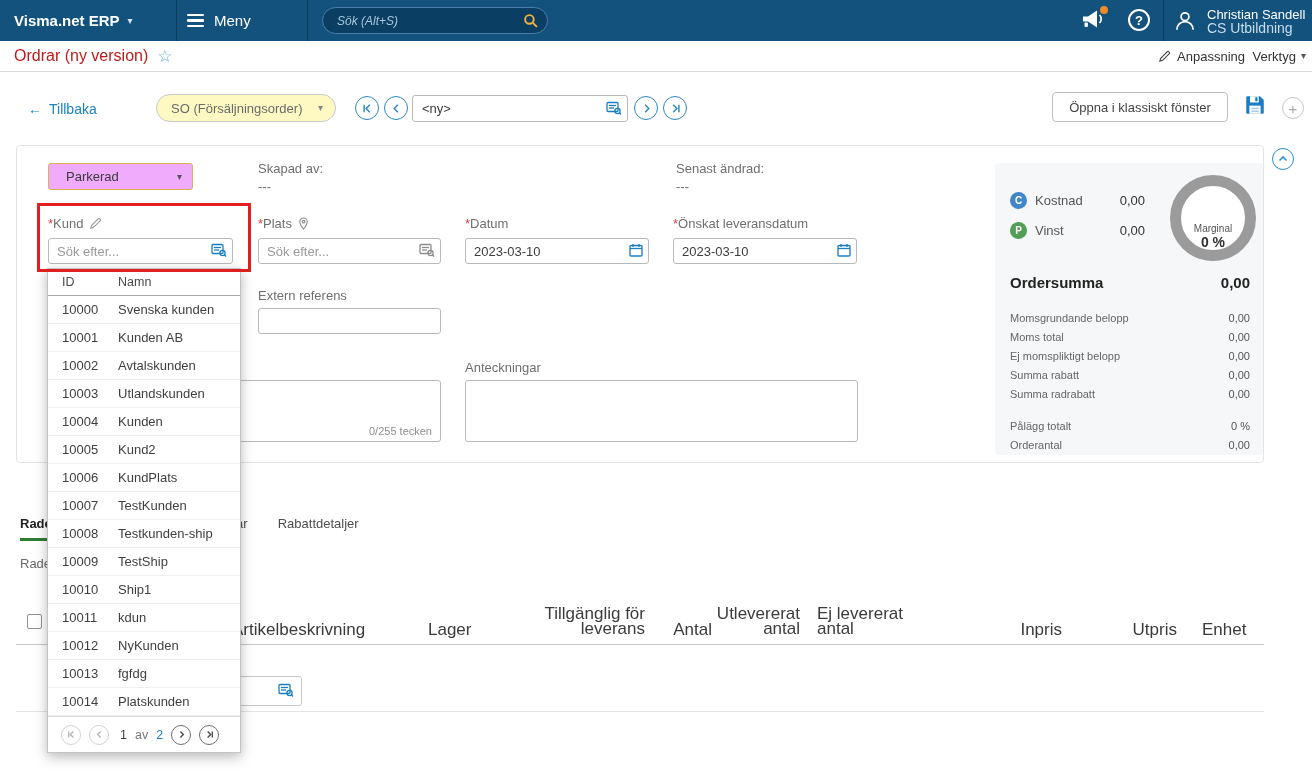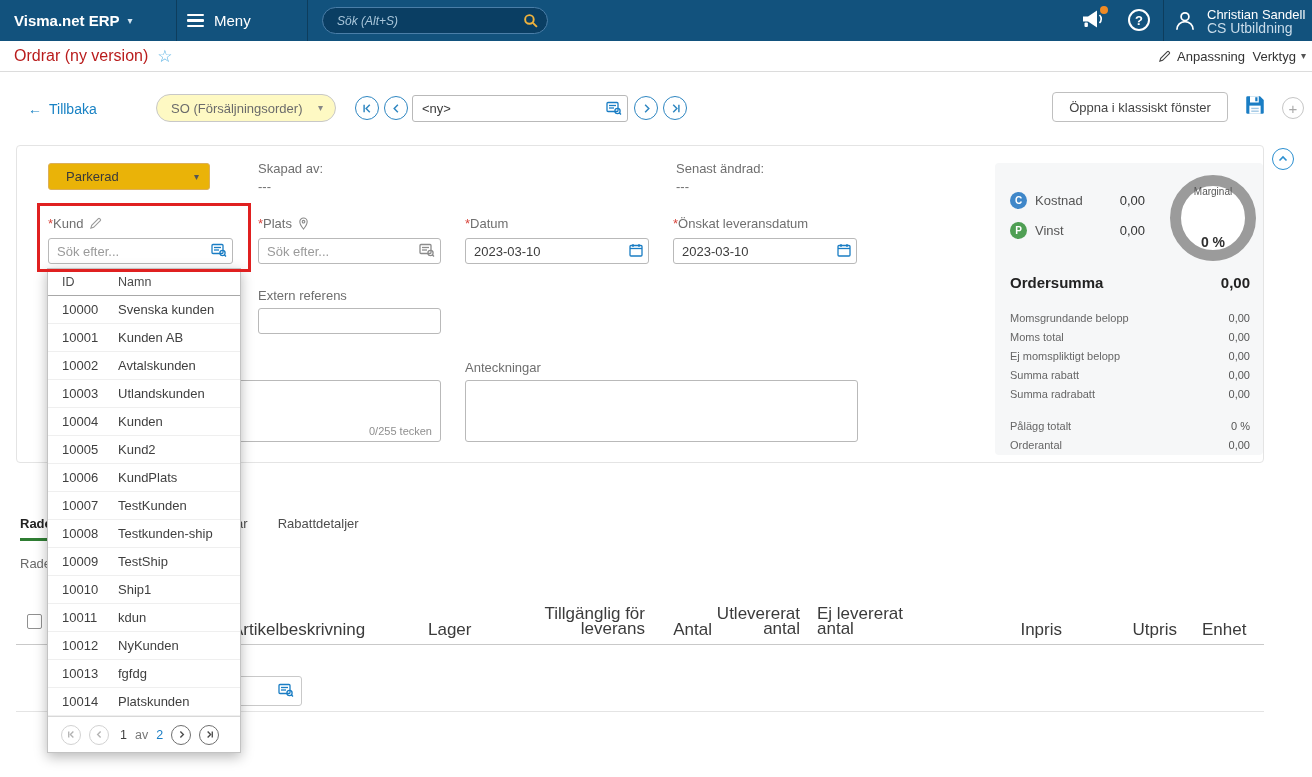--- a/index.html
+++ b/index.html
@@ -40,42 +40,42 @@
   .btn-circle{position:absolute;width:24px;height:24px;border:1px solid #2e86c1;border-radius:50%;background:#fff;color:#2e86c1;display:flex;align-items:center;justify-content:center;cursor:pointer}
   .rec-fld{position:absolute;left:412px;top:95px;width:216px;height:27px}
   .rec-fld input{width:100%;height:100%;border:1px solid #b9b9b9;border-radius:3px;font-size:13px;color:#3c3c3c;padding:0 26px 0 9px;outline:none}
   .fld-icon{position:absolute;right:6px;top:6px;display:flex;cursor:pointer}
   .classic-btn{position:absolute;left:1052px;top:92px;width:176px;height:30px;border:1px solid #bfbfbf;border-radius:4px;background:#fff;font-size:13px;color:#444;display:flex;align-items:center;justify-content:center;cursor:pointer}
   .save-btn{position:absolute;left:1245px;top:95px;cursor:pointer;display:flex}
   .add-btn{position:absolute;left:1282px;top:97px;width:22px;height:22px;border:1px solid #c6c6c6;border-radius:50%;color:#a8a8a8;font-size:15px;display:flex;align-items:center;justify-content:center;background:#fff;cursor:pointer}
 
   
   .card{position:absolute;left:16px;top:145px;width:1248px;height:318px;background:#fff;border:1px solid #e4e4e4;border-radius:4px}
-  .status-dd{position:absolute;left:48px;top:163px;width:162px;height:27px;background:#eab308;border:1px solid #ddb058;border-radius:3px;display:flex;align-items:center;font-size:13px;color:#3a3a3a;padding:0 10px 0 17px;cursor:pointer}
+  .status-dd{position:absolute;left:48px;top:163px;width:145px;height:27px;background:#f0abfc;border:1px solid #ddb058;border-radius:3px;display:flex;align-items:center;font-size:13px;color:#3a3a3a;padding:0 10px 0 17px;cursor:pointer}
   .status-dd .caret{margin-left:auto;color:#555}
   .lbl{font-size:13px;color:#6f6f6f}
   .req{color:#d8453c}
   .meta-val{font-size:13px;color:#6f6f6f}
   .lbl-row{position:absolute;display:flex;gap:6px;align-items:center}
   .fld{position:absolute;height:26px}
   .fld input{width:100%;height:100%;border:1px solid #b9b9b9;border-radius:3px;font-size:13px;color:#3c3c3c;padding:0 24px 0 8px;outline:none;background:#fff}
   .fld input::placeholder{color:#9a9a9a}
   .fld .fld-icon{top:5px}
   .ta{position:absolute;width:393px;height:62px}
   .ta textarea{width:100%;height:100%;border:1px solid #b9b9b9;border-radius:3px;resize:none;outline:none;font-size:13px;padding:6px 8px;color:#3c3c3c}
   .ta .counter{position:absolute;right:9px;bottom:5px;font-size:11px;color:#8f8f8f}
 
   
   .sum{position:absolute;left:995px;top:163px;width:268px;height:292px;background:#f6f7f8;border-radius:4px}
   .badge{width:17px;height:17px;border-radius:50%;color:#fff;font-size:10px;font-weight:bold;display:flex;align-items:center;justify-content:center;flex:0 0 auto}
   .badge.c{background:#3f87c9}
   .badge.p{background:#4f9f54}
   .sum-line{position:absolute;left:1010px;width:135px;display:flex;align-items:center;gap:8px;font-size:13px;color:#555}
   .sum-line .val{margin-left:auto;color:#333}
-  .donut{position:absolute;left:1170px;top:175px;width:86px;height:86px;border:11px solid #9b9b9b;border-radius:50%;background:#fff;display:flex;flex-direction:column;align-items:center;justify-content:space-between}
+  .donut{position:absolute;left:1170px;top:175px;width:86px;height:86px;border:11px solid #9b9b9b;border-radius:50%;background:#fff;display:flex;flex-direction:column;align-items:center;justify-content:flex-end}
   .donut .m1{font-size:10px;color:#555}
   .donut .m2{font-size:14px;font-weight:bold;color:#2f2f2f}
   .ordersumma{position:absolute;left:1010px;top:274px;width:240px;display:flex;justify-content:space-between;font-size:15px;font-weight:bold;color:#222}
   .sum-rows{position:absolute;left:1010px;width:240px}
   .srow{display:flex;justify-content:space-between;align-items:center;height:19px;font-size:11px;color:#666}
   .srow .v{color:#555}
   .collapse-btn{position:absolute;left:1272px;top:148px;width:22px;height:22px;border:1.5px solid #2b8fd0;border-radius:50%;display:flex;align-items:center;justify-content:center;background:#fff;cursor:pointer}
 
   .red-box{position:absolute;left:37px;top:203px;width:214px;height:69px;border:3px solid #e02020;z-index:80;pointer-events:none}
 

